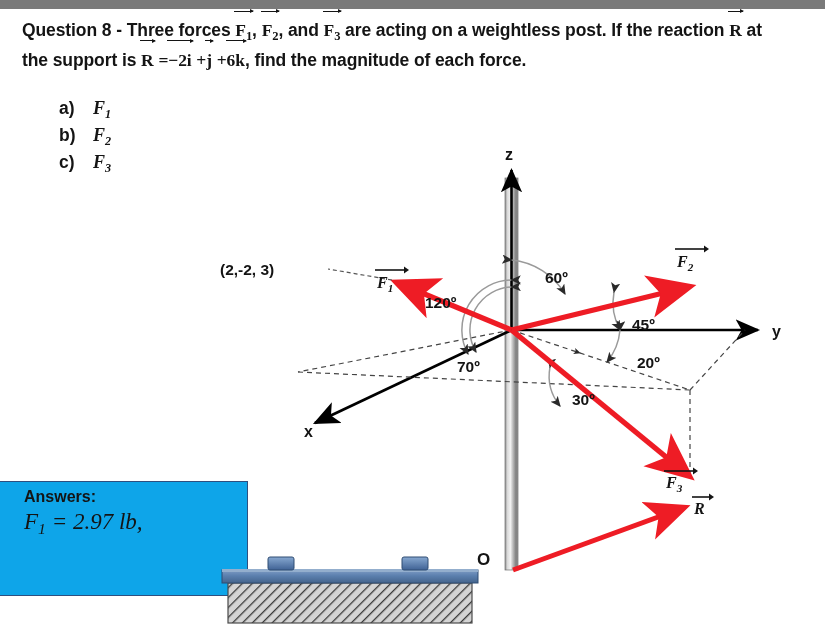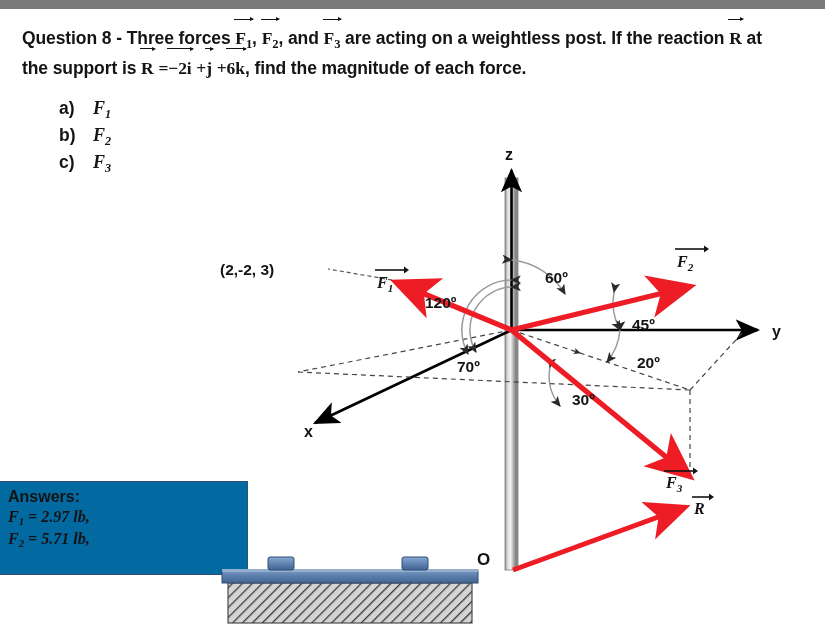--- a/index.html
+++ b/index.html
@@ -23,21 +23,20 @@
   }
   #question {
     position: absolute;
     left: 22px; top: 16px;
     width: 760px;
     font-size: 17.5px;
     font-weight: bold;
     line-height: 1.52;
     color: #141414;
     letter-spacing: -0.1px;
-    margin-top: 8px;
   }
   .vec {
     position: relative;
     display: inline-block;
     font-weight: bold;
     font-style: normal;
     padding-top: 1px;
   }
   .vec > .ovl {
     position: absolute;
@@ -82,38 +81,38 @@
     font-size: 0.68em;
     vertical-align: -0.3em;
     font-style: italic;
   }
 
   
   #answers {
     position: absolute;
     left: 0px; top: 481px;
     width: 248px;
-    height: 94px;
+    height: 115px;
     box-sizing: border-box;
     border: 1.4px solid #2f4f7f;
     border-left: none;
-    background: #0369a1;
-    padding: 6px 0 0 8px;
+    background: #0ea5e9;
+    padding: 6px 0 0 24px;
   }
   #answers .ans-title {
     font-size: 16px;
     font-weight: bold;
     color: #141414;
     margin-bottom: 1px;
   }
   #answers .ans-line {
     font-family: "Liberation Serif", serif;
     font-style: italic;
-    font-weight: bold;
-    font-size: 16px;
+    font-weight: normal;
+    font-size: 23px;
     line-height: 1.28;
     color: #141414;
     white-space: nowrap;
   }
   #answers .ans-line .sb {
     font-size: 0.68em;
     vertical-align: -0.3em;
   }
 
   
@@ -176,21 +175,20 @@
     <span class="choice-letter">b)</span><span class="choice-val"><span>F</span><span class="sb">2</span></span>
   </div>
   <div class="choice-row">
     <span class="choice-letter">c)</span><span class="choice-val"><span>F</span><span class="sb">3</span></span>
   </div>
 </div>
 
 <div id="answers">
   <div class="ans-title">Answers:</div>
   <div class="ans-line"><span>F</span><span class="sb">1</span> <span>= 2.97 lb,</span></div>
-  <div class="ans-line"><span>F</span><span class="sb">2</span> <span>= 5.71 lb,</span></div>
 </div>
 
 <div id="diagram">
 <svg width="645" height="486" viewBox="0 0 645 486" xmlns="http://www.w3.org/2000/svg">
   <defs>
     <linearGradient id="postGrad" x1="0" y1="0" x2="1" y2="0">
       <stop offset="0%" stop-color="#8d8d8d"></stop>
       <stop offset="18%" stop-color="#d9d9d9"></stop>
       <stop offset="42%" stop-color="#f2f2f2"></stop>
       <stop offset="62%" stop-color="#b9b9b9"></stop>

